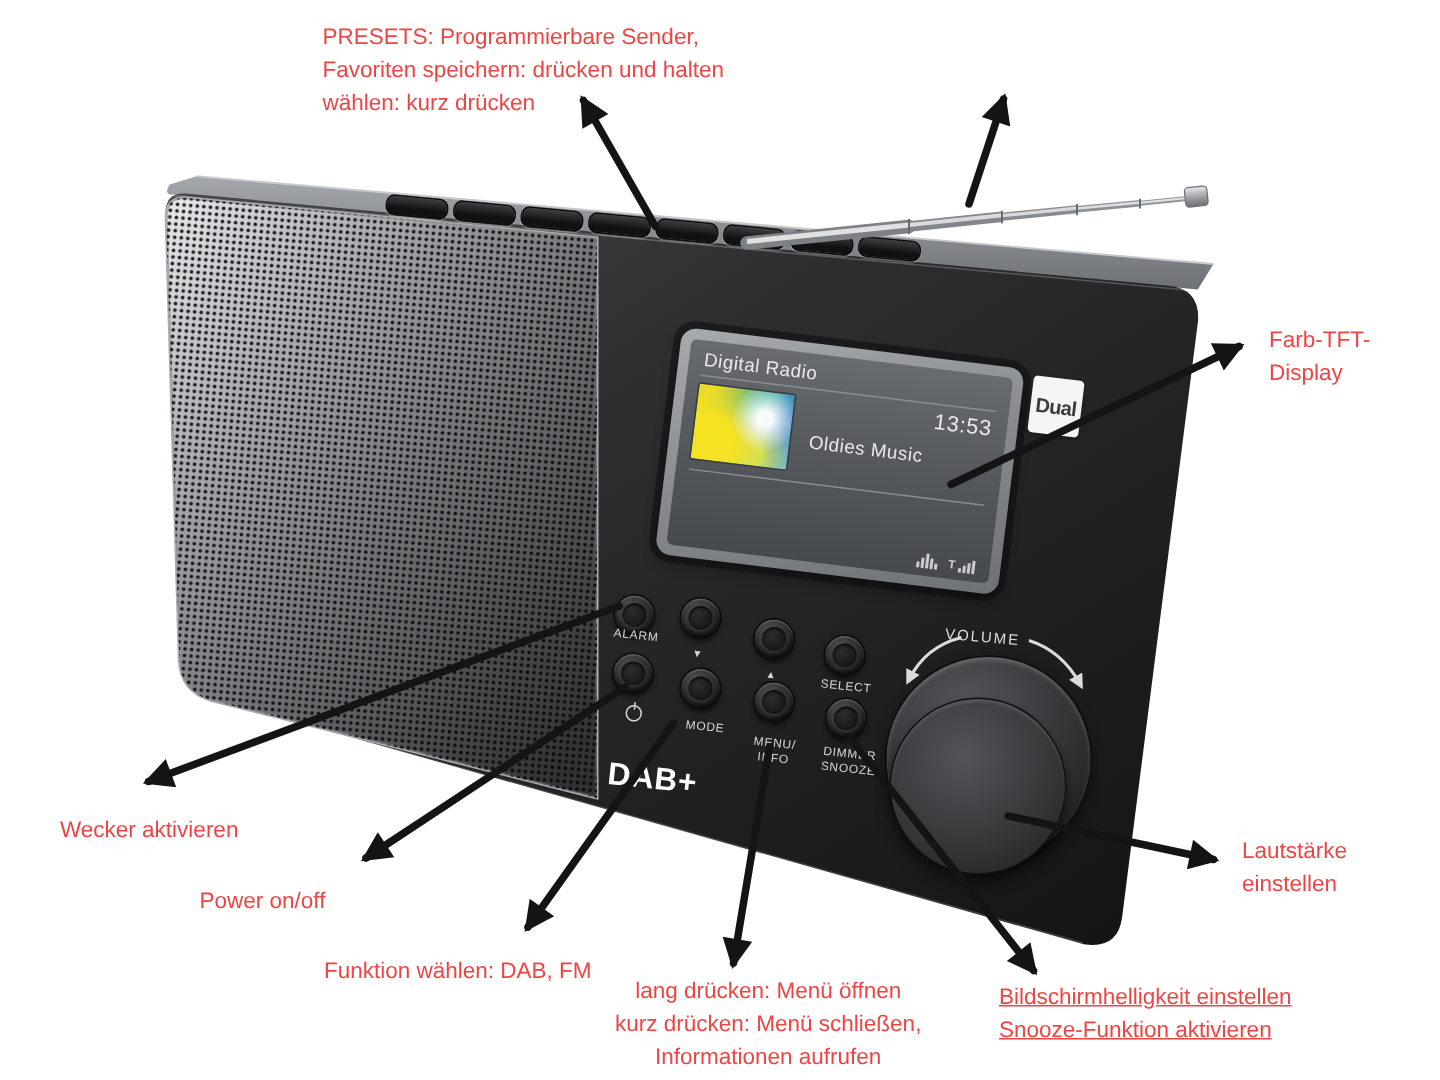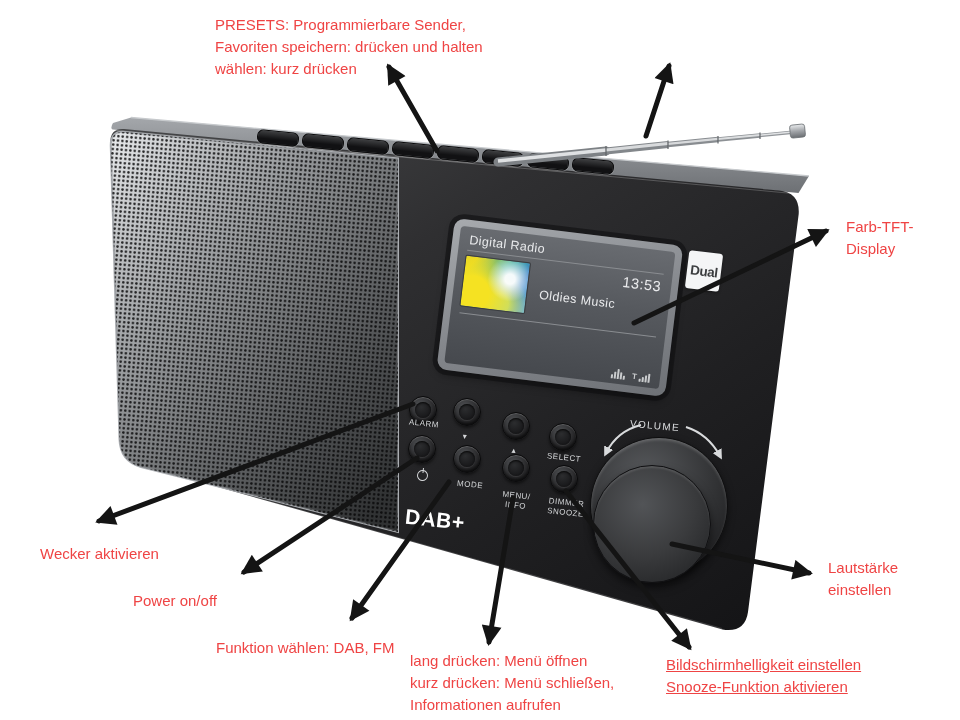--- a/index.html
+++ b/index.html
@@ -253,21 +253,21 @@
     </g>
   </svg>
 
   <div class="ann" style="left:215px;top:14px;width:310px;">PRESETS: Programmierbare Sender,
 Favoriten speichern: drücken und halten
 wählen: kurz drücken</div>
   <div class="ann" style="left:846px;top:216px;">Farb-TFT-Display</div>
   <div class="ann" style="left:40px;top:543px;">Wecker aktivieren</div>
   <div class="ann" style="left:133px;top:590px;text-align:center;">Power on/off</div>
   <div class="ann" style="left:216px;top:637px;">Funktion wählen: DAB, FM</div>
-  <div class="ann" style="left:410px;top:650px;">lang drücken: Menü öffnen
+  <div class="ann" style="left:410px;top:650px;text-align:center;">lang drücken: Menü öffnen
 kurz drücken: Menü schließen,
 Informationen aufrufen</div>
   <div class="ann" style="left:666px;top:654px;text-decoration:underline;">Bildschirmhelligkeit einstellen
 Snooze-Funktion aktivieren</div>
   <div class="ann" style="left:828px;top:533px;margin-top:24px;">Lautstärke
 einstellen</div>
 
 </div>
 
 </body></html>

